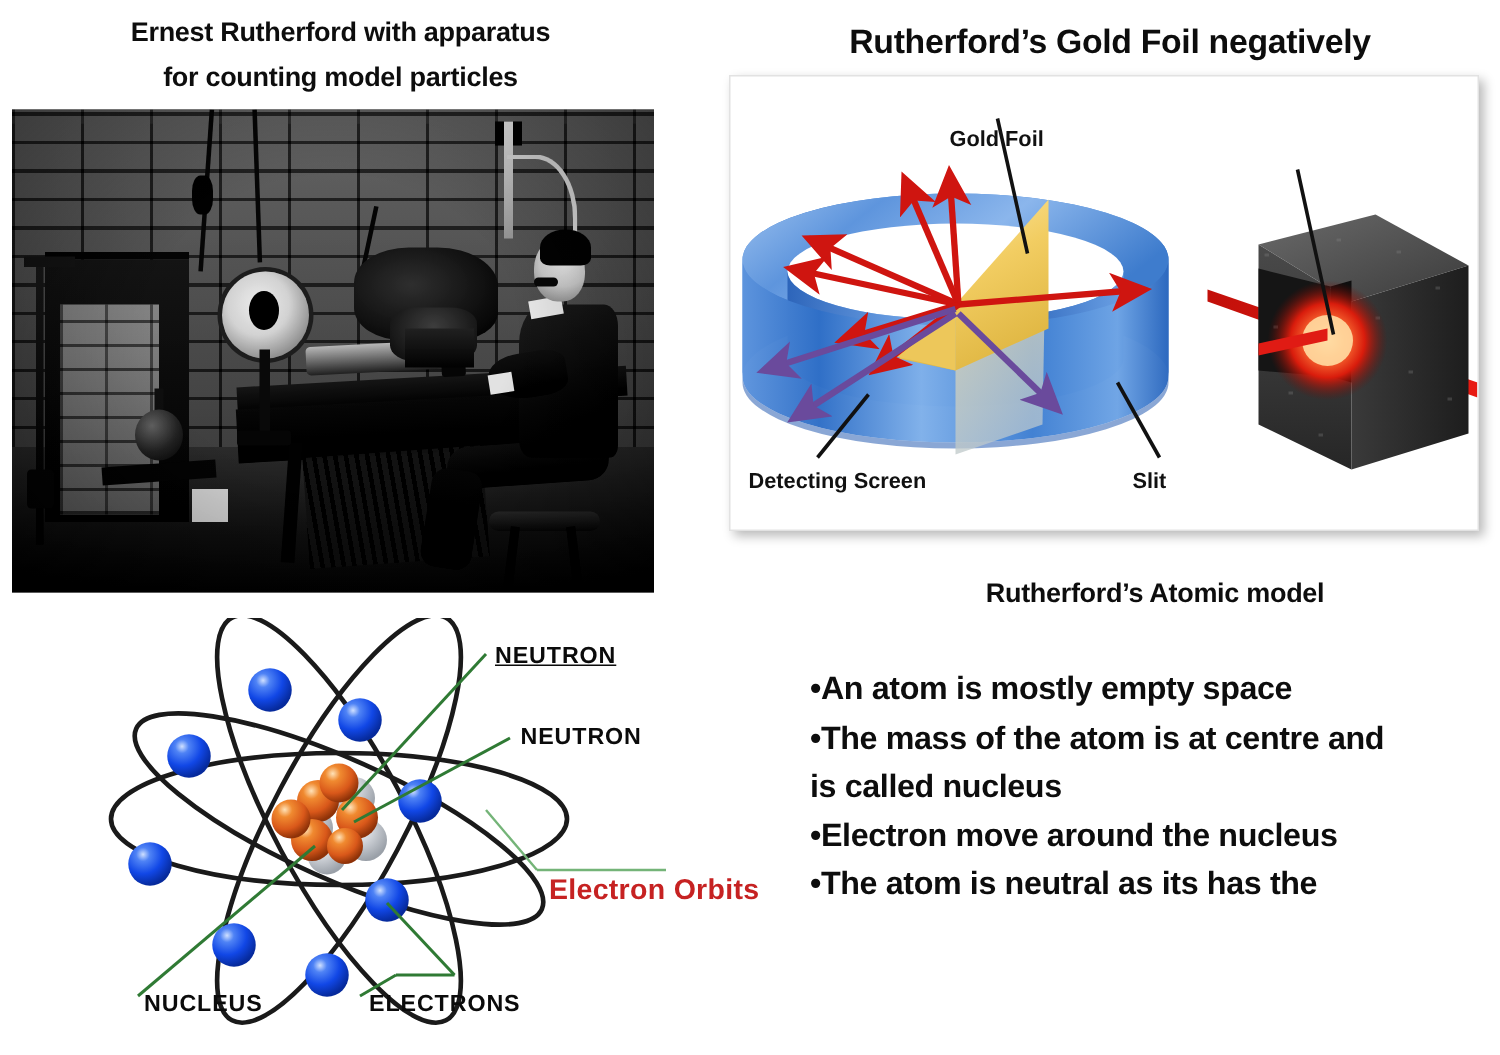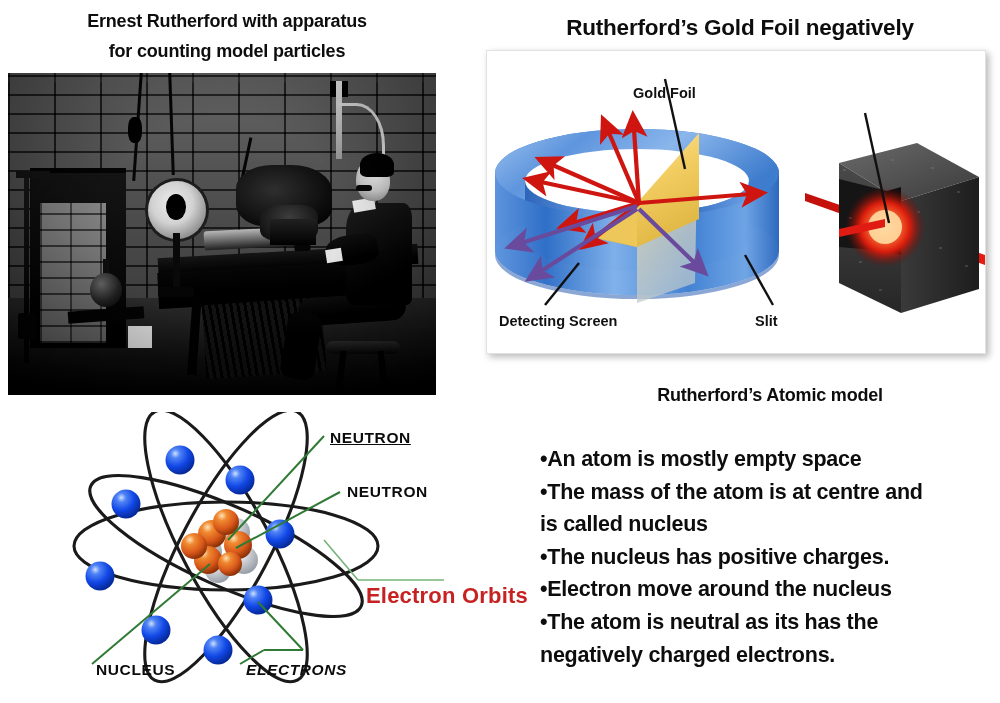--- a/index.html
+++ b/index.html
@@ -337,24 +337,24 @@
     font-family: "Liberation Sans", sans-serif;
     font-weight: bold;
     font-size: 15.5px;
     letter-spacing: 0.6px;
     color: #0b0b0b;
     white-space: nowrap;
   }
   #lbl-neutron { left: 272px; top: 17px; text-decoration: underline; }
   #lbl-proton  { left: 289px; top: 71px; }
   #lbl-nucleus { left: 38px; top: 249px; }
-  #lbl-electrons { left: 188px; top: 249px; font-style: italic; }
+  #lbl-electrons { left: 188px; top: 249px; }
   #lbl-orbits {
     left: 308px; top: 171px;
-    font-size: 22px;
+    font-size: 19px;
     letter-spacing: 0.2px;
     color: #c62222;
   }
 
   
   #bullets {
     position: absolute;
     left: 539px;
     top: 443px;
     width: 440px;
@@ -639,17 +639,15 @@
   <div class="atom-label" id="lbl-proton">NEUTRON</div>
   <div class="atom-label" id="lbl-nucleus">NUCLEUS</div>
   <div class="atom-label" id="lbl-electrons">ELECTRONS</div>
   <div class="atom-label" id="lbl-orbits">Electron Orbits</div>
 </div>
 
 <div id="bullets">
   <p>•An atom is mostly empty space</p>
   <p>•The mass of the atom is at centre and</p>
   <p>is called nucleus</p>
-  <p>•The nucleus has positive charges.</p>
   <p>•Electron move around the nucleus</p>
   <p>•The atom is neutral as its has the</p>
-  <p>negatively charged electrons.</p>
 </div>
 
 </body></html>

